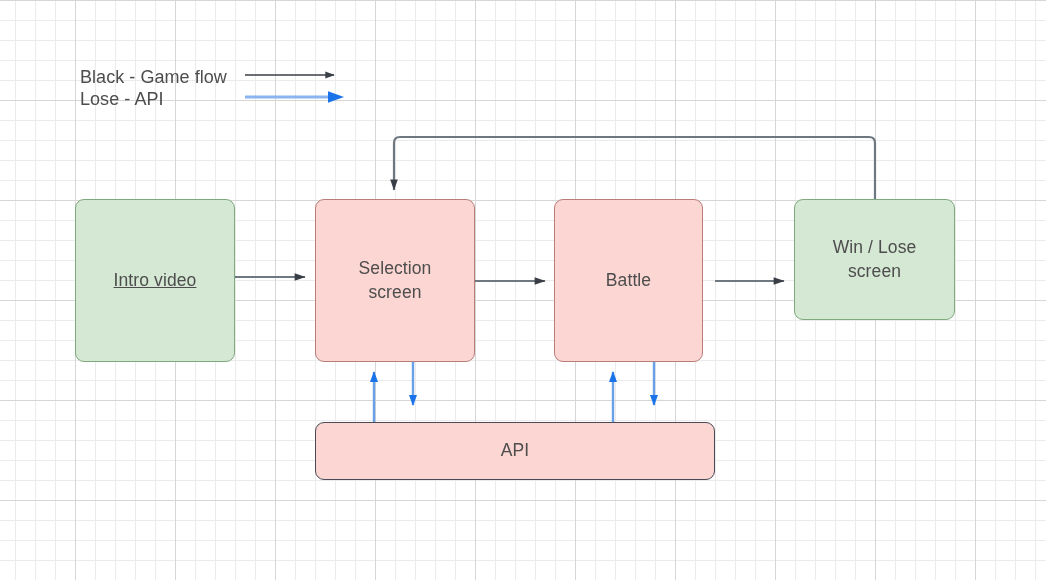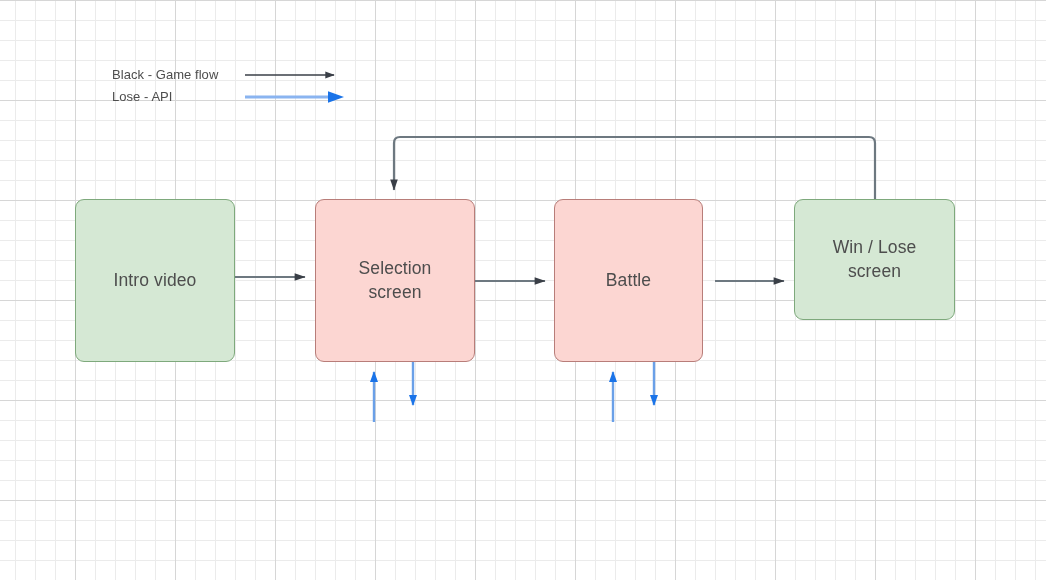--- a/index.html
+++ b/index.html
@@ -61,24 +61,23 @@
     background: #fcd6d2;
     border: 1.4px solid #b87d79;
   }
   .node-api {
     background: #fcd6d2;
     border: 1.6px solid #4a4a55;
   }
   .legend-label {
     position: absolute;
     color: #4d4d4d;
-    font-size: 13px;
+    font-size: 18px;
     white-space: nowrap;
     letter-spacing: 0.05px;
-    margin-left: 32px;
   }
 </style>
 </head>
 <body>
 
 <div id="canvas">
 
   <svg class="edge-layer" viewBox="0 0 1046 580" width="1046" height="580">
     <defs>
       <marker id="arrow-dark" markerWidth="11" markerHeight="11" refX="9.2" refY="4" orient="auto" markerUnits="userSpaceOnUse">
@@ -126,24 +125,25 @@
       <line x1="613" y1="422" x2="613" y2="372" stroke="#6aa0e8" stroke-width="2.4" marker-end="url(#arrow-blue)"></line>
     </g>
     <g>
       <line x1="654" y1="360" x2="654" y2="405" stroke="#6aa0e8" stroke-width="2.4" marker-end="url(#arrow-blue)"></line>
     </g>
   </svg>
 
   <div class="legend-label" style="left:80px; top:67px;">Black - Game flow</div>
   <div class="legend-label" style="left:80px; top:89px;">Lose - API</div>
 
-  <div class="node node-green" style="left:75px; top:199px; width:160px; height:163px;">Intro video</div>
+  <div class="node node-green" style="left:75px; top:199px; width:160px; height:163px;text-decoration:underline;">Intro video</div>
 
   <div class="node node-pink" style="left:315px; top:199px; width:160px; height:163px;">Selection
 screen</div>
 
   <div class="node node-pink" style="left:554px; top:199px; width:149px; height:163px;">Battle</div>
 
   <div class="node node-green" style="left:794px; top:199px; width:161px; height:121px;">Win / Lose
 screen</div>
 
+  <div class="node node-api" style="left:315px; top:422px; width:400px; height:58px;">API</div>
 
 </div>
 
 </body></html>

